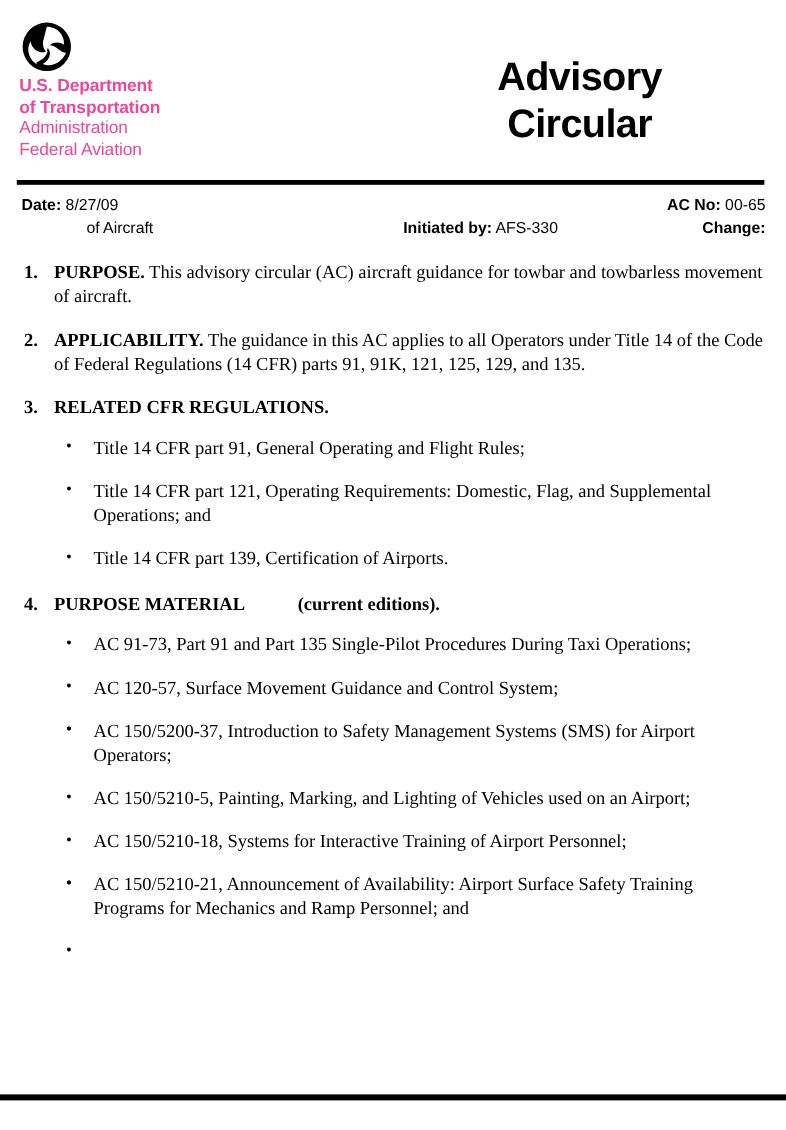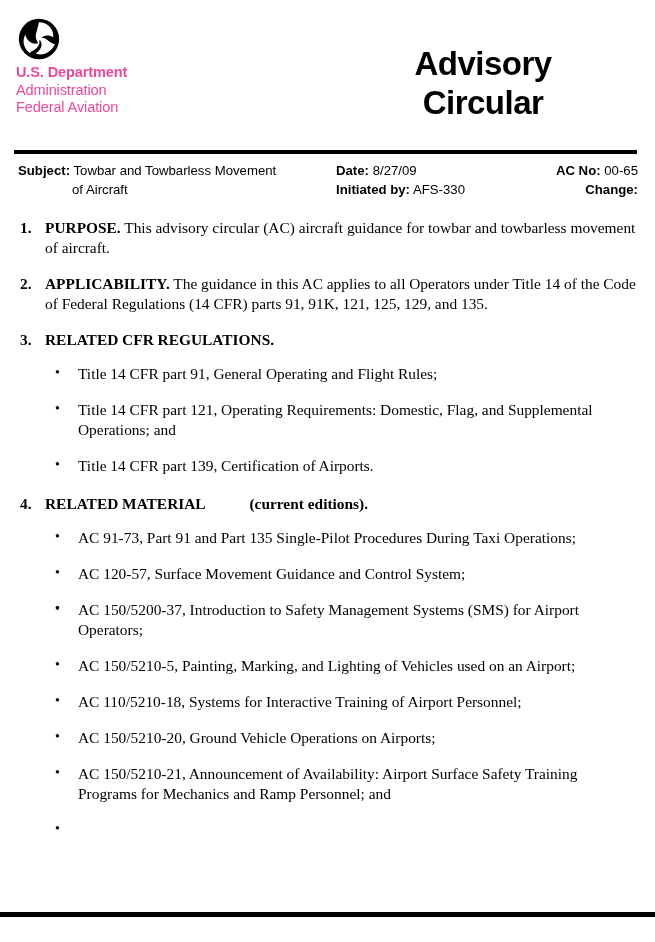--- a/index.html
+++ b/index.html
@@ -229,39 +229,36 @@
                  C 79 60, 84 62, 88 62 Z" fill="#ffffff"></path>
         <path d="M33 86
                  C 14 77, 8 54, 18 39
                  C 19 49, 26 57, 35 60
                  C 41 62, 47 61, 52 58
                  C 50 66, 43 76, 33 79
                  C 27 81, 30 84, 33 86 Z" fill="#ffffff"></path>
       </svg>
       <div class="agency-lines">
         <div class="strong">U.S. Department</div>
+        <div class="strong">of Transportation</div>
         <div class="light">Administration</div>
         <div class="light">Federal Aviation</div>
       </div>
     </div>
 
     <div class="doc-title">
       <span class="tline">Advisory</span>
       <span class="tline">Circular</span>
     </div>
   </div>
 
   <div class="rule-thick"></div>
 
   <div class="meta">
     <div class="meta-row">
-      <div class="meta-col-subject">
-        <span class="lbl">Subject:</span>
-        <span class="val">Towbar and Towbarless Movement</span>
-      </div>
       <div class="meta-col-date">
         <span class="lbl">Date:</span>
         <span class="val">8/27/09</span>
       </div>
       <div class="meta-col-acno">
         <span class="lbl">AC No:</span>
         <span class="val">00-65</span>
       </div>
     </div>
     <div class="meta-row">
@@ -303,21 +300,21 @@
           <span class="bullet-dot">•</span>
           <span>Title 14 CFR part 121, Operating Requirements: Domestic, Flag, and Supplemental Operations; and</span>
         </li>
         <li>
           <span class="bullet-dot">•</span>
           <span>Title 14 CFR part 139, Certification of Airports.</span>
         </li>
       </ul>
 
       <p class="sec-head-only" style="margin-top:18px;">
-        <span class="sec-num">4.</span><span class="sec-head">RELATED MATERIAL</span><span class="sec-head-sub"> (current editions).</span>
+        <span class="sec-num">4.</span><span class="sec-head">PURPOSE MATERIAL</span><span class="sec-head-sub"> (current editions).</span>
       </p>
 
       <ul class="bullets">
         <li>
           <span class="bullet-dot">•</span>
           <span>AC 91-73, Part 91 and Part 135 Single-Pilot Procedures During Taxi Operations;</span>
         </li>
         <li>
           <span class="bullet-dot">•</span>
           <span>AC 120-57, Surface Movement Guidance and Control System;</span>
@@ -328,25 +325,24 @@
         <li>
           <span class="bullet-dot">•</span>
           <span>AC 150/5200-37, Introduction to Safety Management Systems (SMS) for Airport Operators;</span>
         </li>
         <li>
           <span class="bullet-dot">•</span>
           <span>AC 150/5210-5, Painting, Marking, and Lighting of Vehicles used on an Airport;</span>
         </li>
         <li>
           <span class="bullet-dot">•</span>
-          <span>AC 110/5210-18, Systems for Interactive Training of Airport Personnel;</span>
-        </li>
-        <li>
-          <span class="bullet-dot">•</span>
-          <span>AC 150/5210-20, Ground Vehicle Operations on Airports;</span>
+          <span>AC 150/5210-18, Systems for Interactive Training of Airport Personnel;</span>
+        </li>
+        <li>
+          <span class="bullet-dot">•</span>
         </li>
         <li>
           <span class="bullet-dot">•</span>
           <span>AC 150/5210-21, Announcement of Availability: Airport Surface Safety Training Programs for Mechanics and Ramp Personnel; and</span>
         </li>
         <li>
           <span class="bullet-dot">•</span>
         </li>
       </ul>
 

